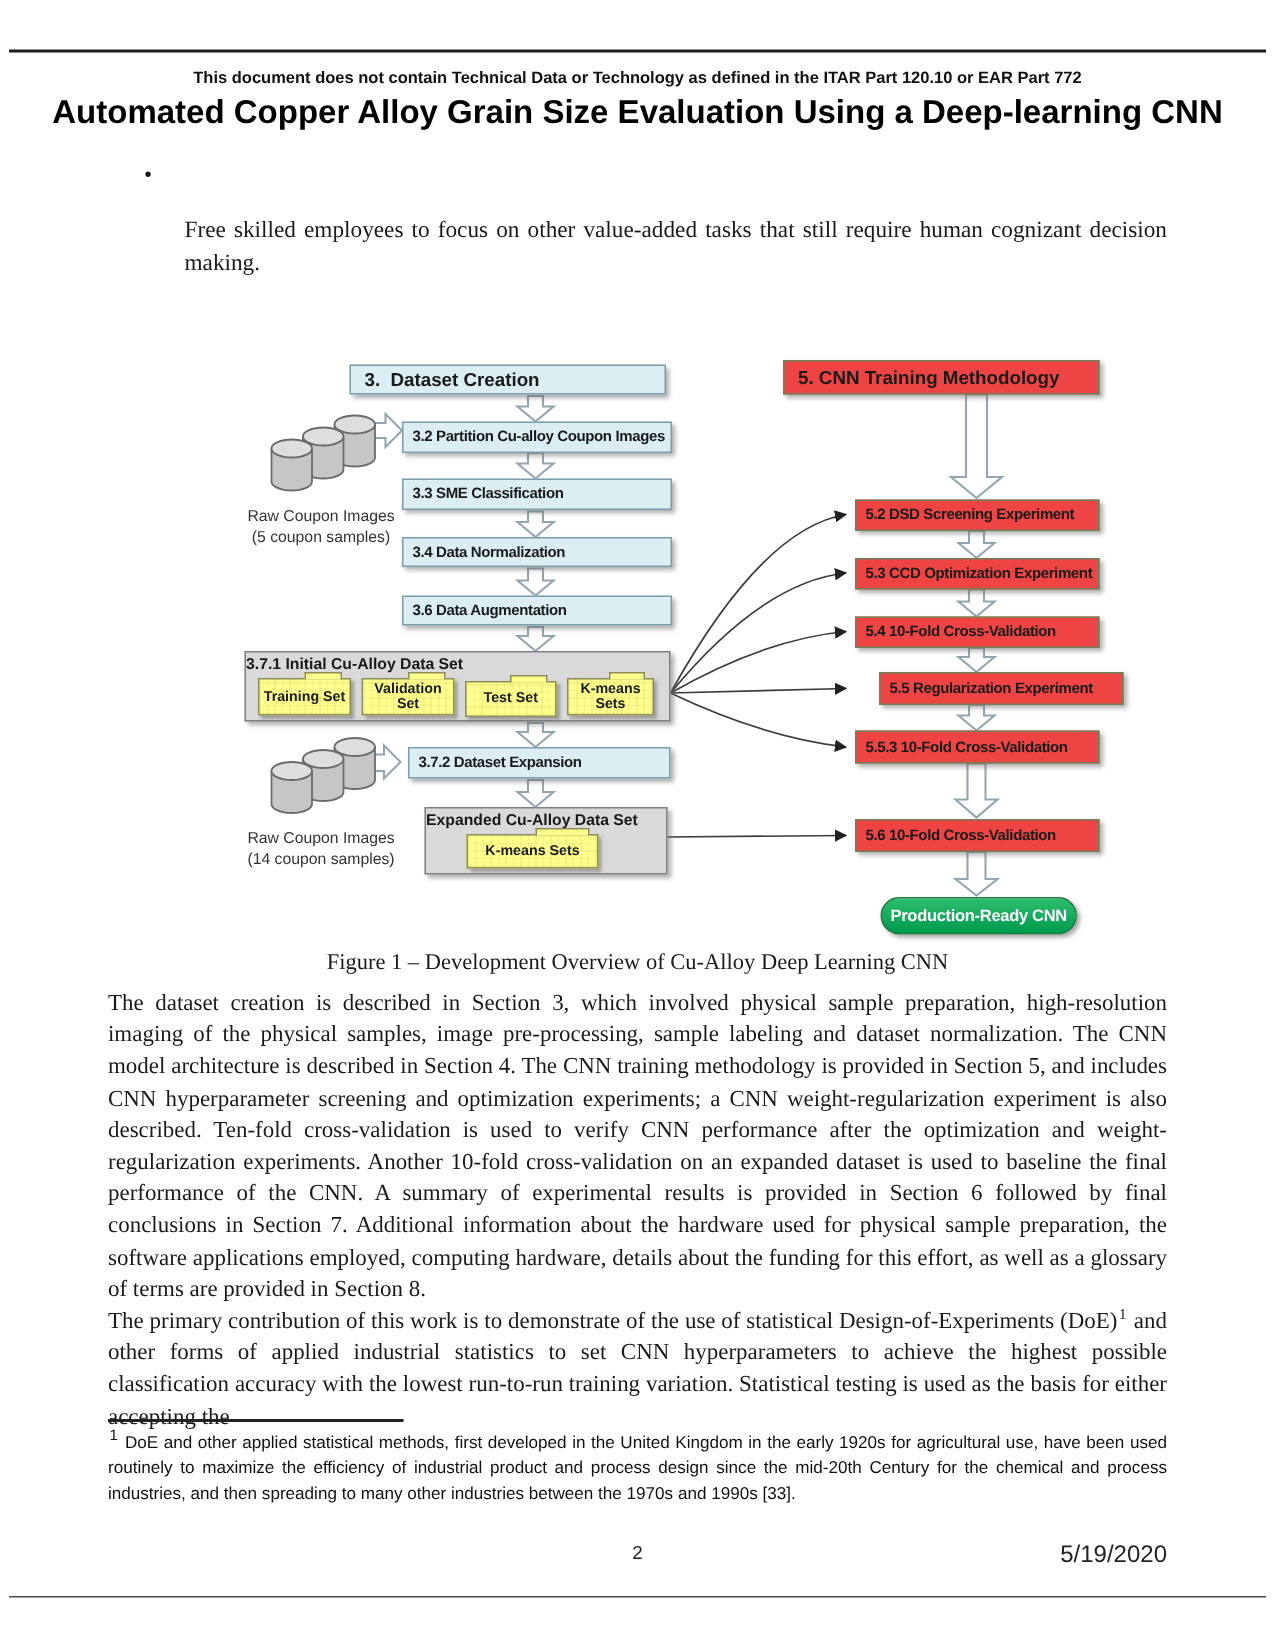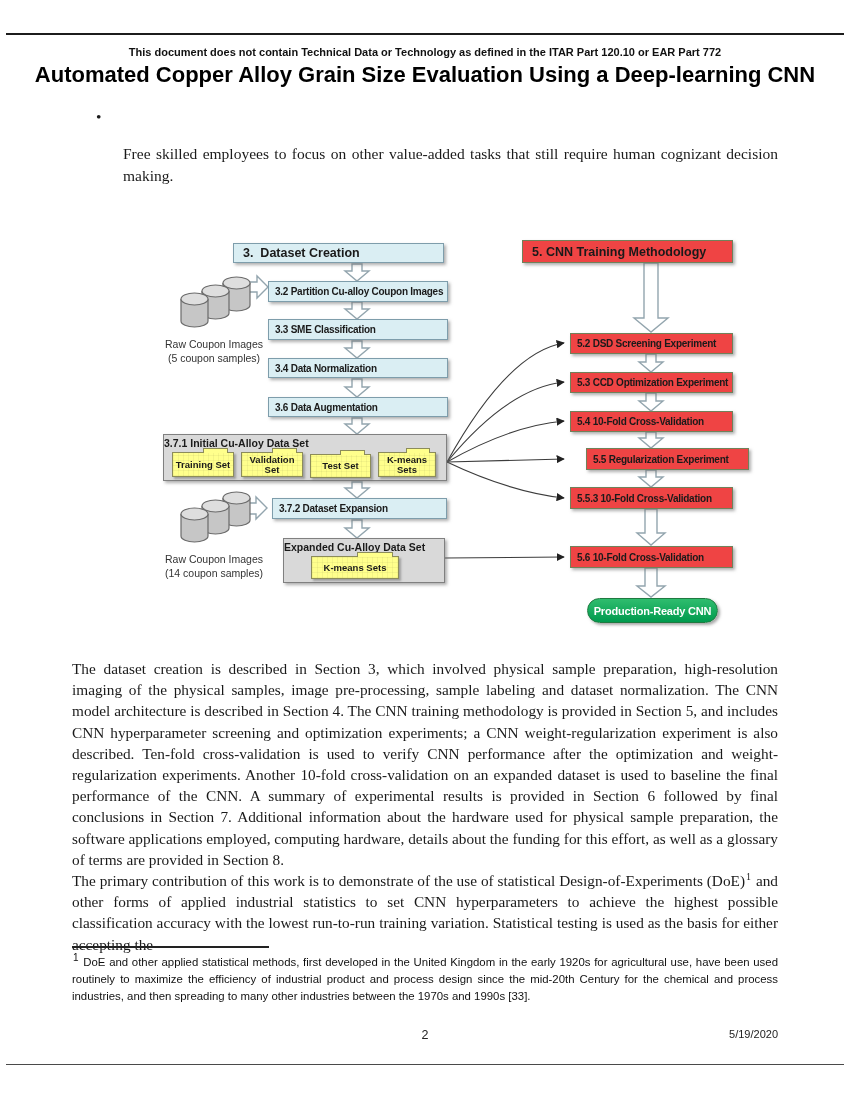--- a/index.html
+++ b/index.html
@@ -15,21 +15,21 @@
   .bullet-text{flex:1;font-size:15.5px;line-height:21.5px;text-align:justify;margin-top:37px;}
   .para{position:absolute;left:72px;width:706px;font-size:15.3px;line-height:21.2px;text-align:justify;}
   .caption{position:absolute;top:634px;left:0;width:850px;text-align:center;font-size:15px;}
   sup.fnref{font-size:10px;vertical-align:super;line-height:0;margin:0 1px;}
   .fnrule{position:absolute;top:946px;left:72px;width:197px;border-top:2px solid #222;}
   .footnote{position:absolute;top:954px;left:72px;width:706px;
         font-family:"Liberation Sans",sans-serif;font-size:11.4px;line-height:17px;text-align:justify;color:#111;}
   .pageno{position:absolute;top:1028px;left:0;width:850px;text-align:center;
         font-family:"Liberation Sans",sans-serif;font-size:12.5px;color:#222;}
   .footdate{position:absolute;top:1028px;right:72px;
-        font-family:"Liberation Sans",sans-serif;font-size:11px;color:#222;}
+        font-family:"Liberation Sans",sans-serif;font-size:16px;color:#222;}
   .footrule{position:absolute;top:1064px;left:6px;right:6px;border-top:1.5px solid #4a4a4a;}
 
   
   .figure{position:absolute;top:240px;left:0;width:757px;height:395px;padding-left:12px;}
   .figure svg{position:absolute;top:0;left:0;}
   .box{position:absolute;border:1px solid #7e9dab;font-family:"Liberation Sans",sans-serif;
        font-weight:700;color:#1a1a1a;box-shadow:2px 2px 3px rgba(110,110,110,0.55);
        display:flex;align-items:center;box-sizing:border-box;}
   .blue{background:#daeef3;border-color:#7e9dab;}
   .green{background:#ef4444;border-color:#70815a;}
@@ -178,20 +178,21 @@
     <div class="box green step" style="left:570px;top:93px;width:163px;height:21px;">5.2 DSD Screening Experiment</div>
     <div class="box green step" style="left:570px;top:132px;width:163px;height:21px;">5.3 CCD Optimization Experiment</div>
     <div class="box green step" style="left:570px;top:171px;width:163px;height:21px;">5.4 10-Fold Cross-Validation</div>
     <div class="box green step" style="left:570px;top:208px;width:163px;height:22px;margin-left:16px;">5.5 Regularization Experiment</div>
     <div class="box green step" style="left:570px;top:247px;width:163px;height:22px;">5.5.3 10-Fold Cross-Validation</div>
     <div class="box green step" style="left:570px;top:306px;width:163px;height:22px;">5.6 10-Fold Cross-Validation</div>
 
     <div class="pill" style="left:587px;top:358px;width:131px;height:25px;">Production-Ready CNN</div>
   </div>
 
+  <div class="caption">Figure 1 – Development Overview of Cu-Alloy Deep Learning CNN</div>
 
   <div class="para" style="top:658px;">The dataset creation is described in Section 3, which involved physical sample preparation, high-resolution imaging of the physical samples, image pre-processing, sample labeling and dataset normalization. The CNN model architecture is described in Section 4. The CNN training methodology is provided in Section 5, and includes CNN hyperparameter screening and optimization experiments; a CNN weight-regularization experiment is also described. Ten-fold cross-validation is used to verify CNN performance after the optimization and weight-regularization experiments. Another 10-fold cross-validation on an expanded dataset is used to baseline the final performance of the CNN. A summary of experimental results is provided in Section 6 followed by final conclusions in Section 7. Additional information about the hardware used for physical sample preparation, the software applications employed, computing hardware, details about the funding for this effort, as well as a glossary of terms are provided in Section 8.</div>
 
   <div class="para" style="top:870px;">
     <span>The primary contribution of this work is to demonstrate of the use of statistical Design-of-Experiments (DoE)</span><sup class="fnref">1</sup><span> and other forms of applied industrial statistics to set CNN hyperparameters to achieve the highest possible classification accuracy with the lowest run-to-run training variation. Statistical testing is used as the basis for either accepting the</span>
   </div>
 
   <div class="fnrule"></div>
 
   <div class="footnote">

